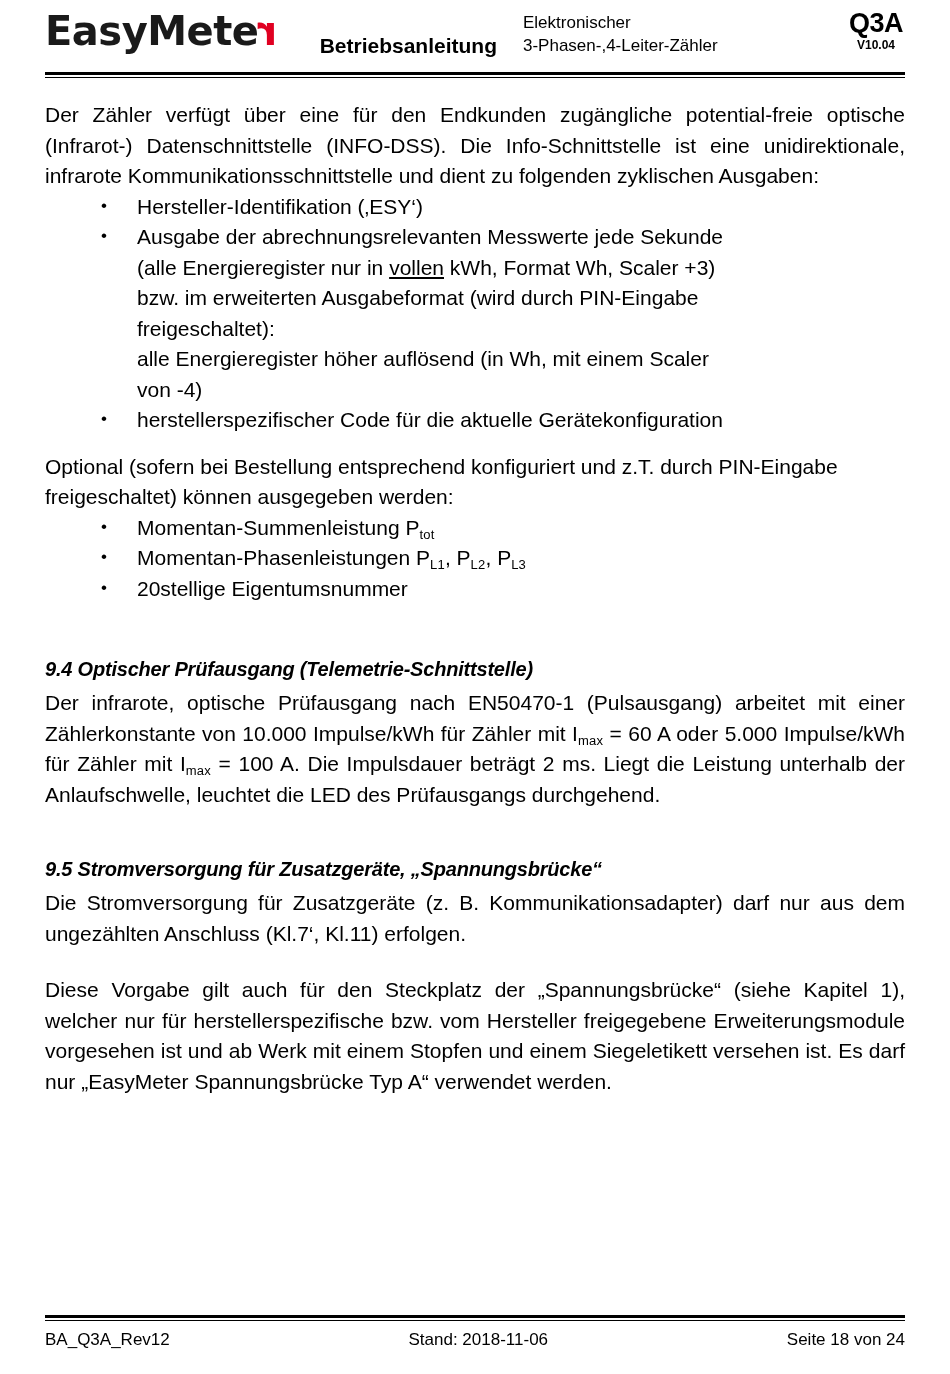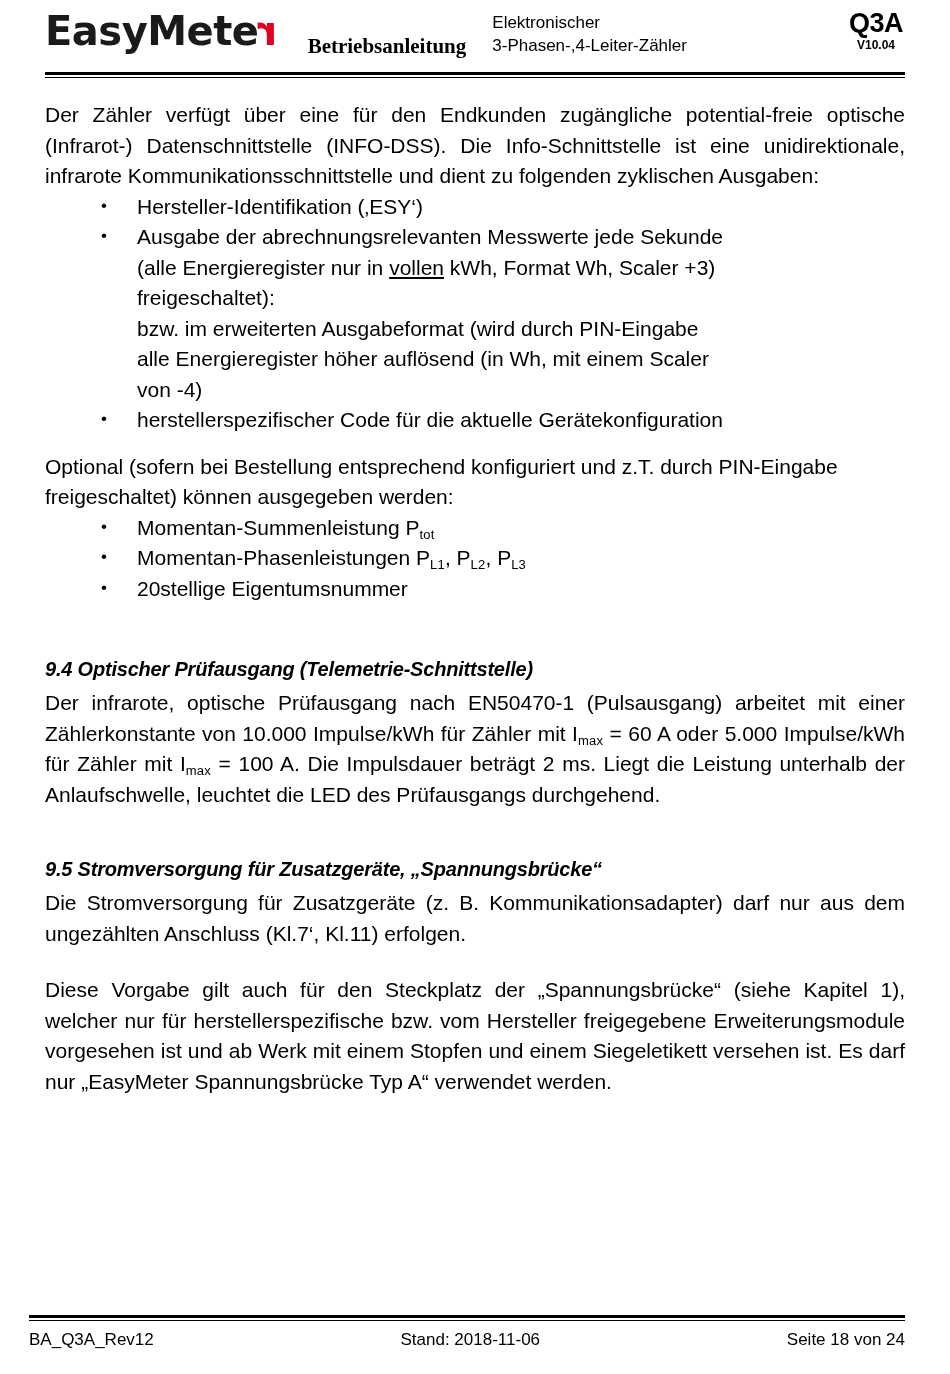--- a/index.html
+++ b/index.html
@@ -47,25 +47,24 @@
   }
   .logo-mark {
     color: #e00021;
     display: inline-block;
     transform: scaleX(-1) rotate(0deg);
   }
   .hdr-doctype {
     font-weight: 700;
     font-size: 21px;
     line-height: 24px;
-    margin-left: 30px;
+    margin-left: 42px;
     align-self: center;
     padding-top: 14px;
     white-space: nowrap;
-    font-family: Liberation Serif, serif;
   }
   .hdr-desc {
     font-size: 17px;
     line-height: 23px;
     margin-left: 26px;
     padding-top: 5px;
     white-space: nowrap;
   }
   .hdr-model {
     margin-left: auto;
@@ -151,21 +150,21 @@
   u { text-decoration: underline; text-underline-offset: 2px; }
 
   .gap-sm { height: 16px; }
   .gap-md { height: 26px; }
   .gap-lg { height: 46px; }
   .gap-xl { height: 52px; }
 
   
   .footer-wrap {
     position: absolute;
-    left: 29px;
+    left: 45px;
     right: 45px;
     bottom: 22px;
   }
   .footer {
     display: flex;
     justify-content: space-between;
     align-items: baseline;
     font-size: 17px;
     line-height: 24px;
     padding-top: 7px;
@@ -200,22 +199,22 @@
 
     <p class="body">Der Zähler verfügt über eine für den Endkunden zugängliche potential-freie optische (Infrarot-) Datenschnittstelle (INFO-DSS). Die Info-Schnittstelle ist eine unidirektionale, infrarote Kommunikationsschnittstelle und dient zu folgenden zyklischen Ausgaben:</p>
 
     <ul class="bullets">
       <li>
         <span>Hersteller-Identifikation (‚ESY‘)</span>
       </li>
       <li>
         <span class="subline">Ausgabe der abrechnungsrelevanten Messwerte jede Sekunde</span>
         <span class="subline"><span>(alle Energieregister nur in </span><u>vollen</u><span> kWh, Format Wh, Scaler +3)</span></span>
+        <span class="subline">bzw. im erweiterten Ausgabeformat (wird durch PIN-Eingabe</span>
         <span class="subline">freigeschaltet):</span>
-        <span class="subline">bzw. im erweiterten Ausgabeformat (wird durch PIN-Eingabe</span>
         <span class="subline">alle Energieregister höher auflösend (in Wh, mit einem Scaler</span>
         <span class="subline">von -4)</span>
       </li>
       <li>
         <span>herstellerspezifischer Code für die aktuelle Gerätekonfiguration</span>
       </li>
     </ul>
 
     <div class="gap-sm"></div>
     <p class="body nojust">Optional (sofern bei Bestellung entsprechend konfiguriert und z.T. durch PIN-Eingabe freigeschaltet) können ausgegeben werden:</p>

